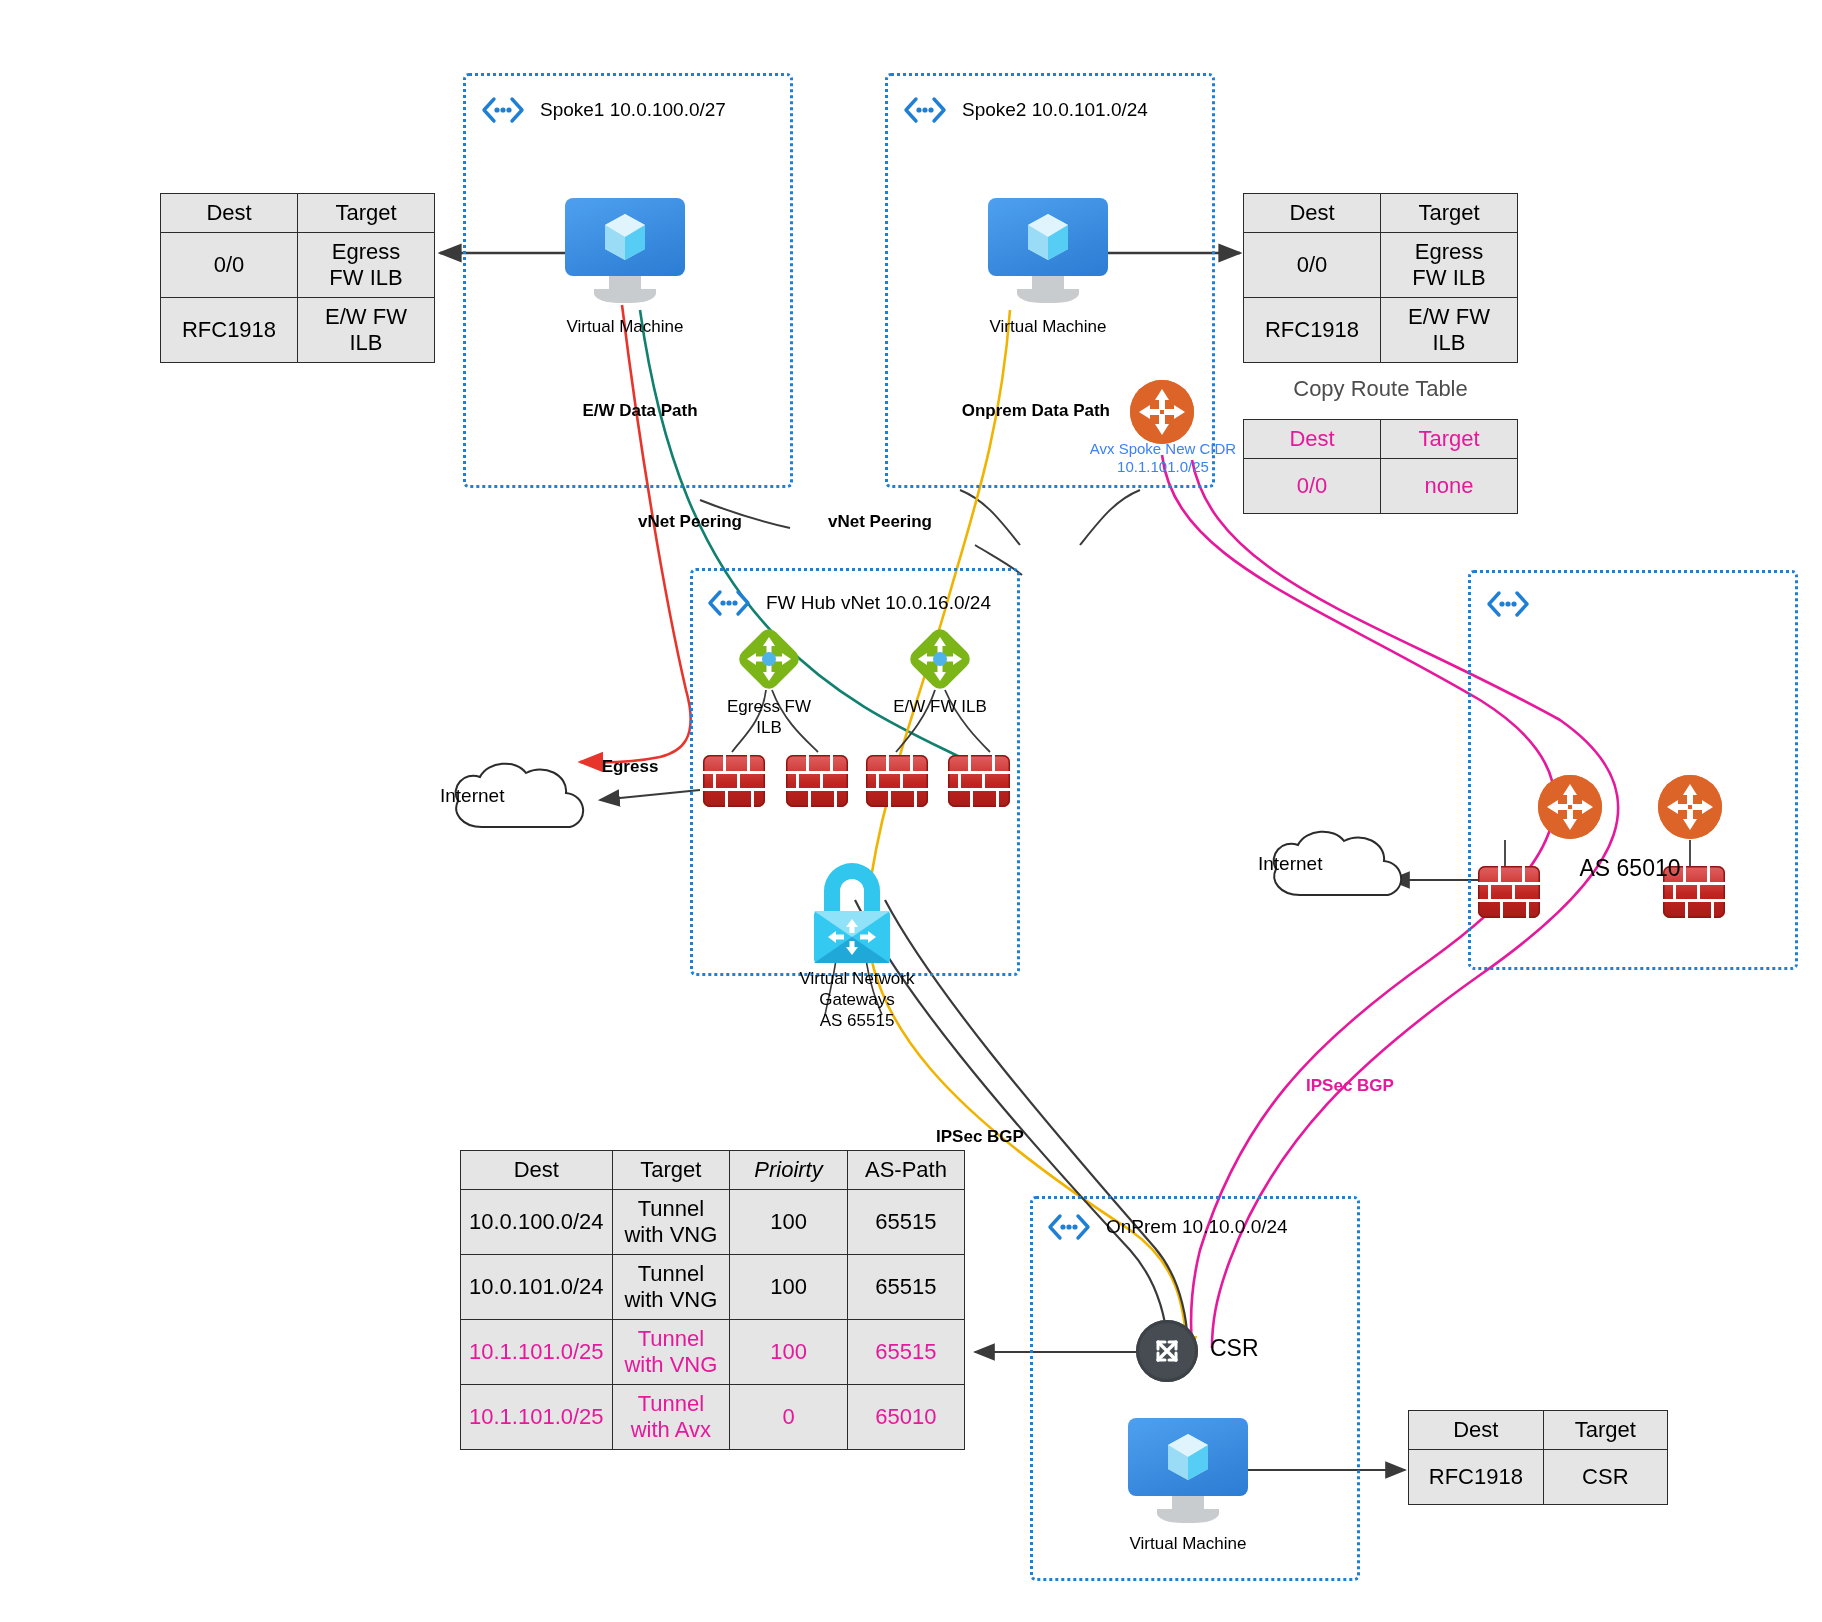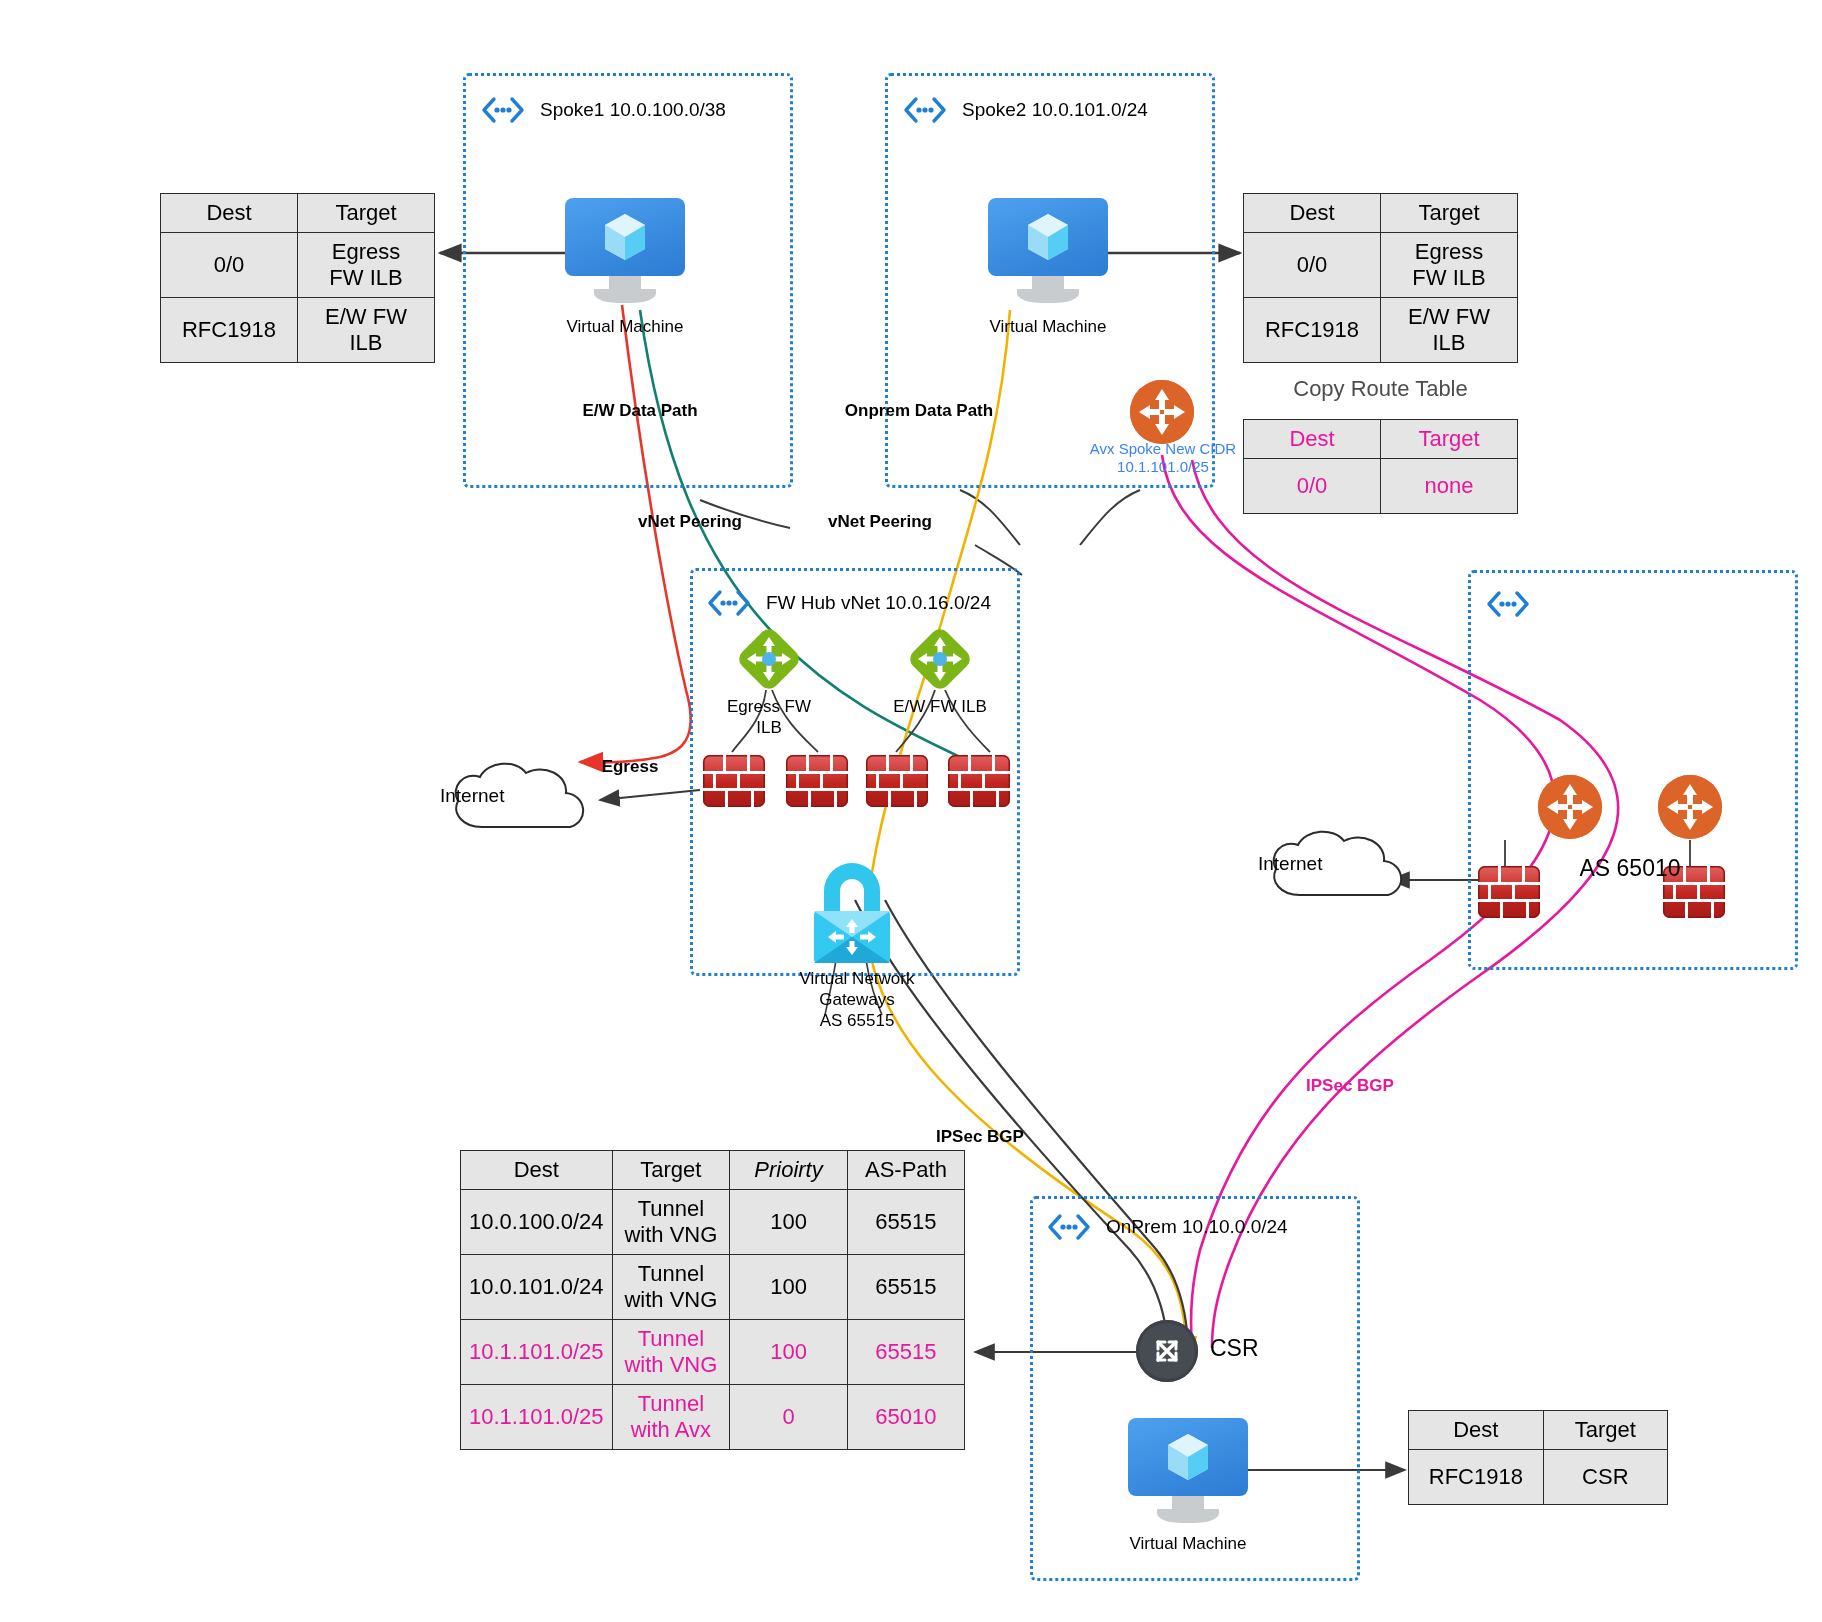--- a/index.html
+++ b/index.html
@@ -124,21 +124,21 @@
 
   <div class="vnet" style="left:463px;top:73px;width:330px;height:415px;"></div>
   <div class="vnet-hdr" style="left:480px;top:95px;">
     <svg class="vnet-ico" viewBox="0 0 46 30">
       <path d="M14,4 L4,15 L14,26" stroke="#1e7fd4" stroke-width="3.4" fill="none" stroke-linecap="round" stroke-linejoin="round"></path>
       <path d="M32,4 L42,15 L32,26" stroke="#1e7fd4" stroke-width="3.4" fill="none" stroke-linecap="round" stroke-linejoin="round"></path>
       <circle cx="17" cy="15" r="2.6" fill="#1e7fd4"></circle>
         <circle cx="23" cy="15" r="2.6" fill="#1e7fd4"></circle>
         <circle cx="29" cy="15" r="2.6" fill="#1e7fd4"></circle>
     </svg>
-    <span class="vnet-label">Spoke1 10.0.100.0/38</span>
+    <span class="vnet-label">Spoke1 10.0.100.0/27</span>
   </div>
 
   <div class="vnet" style="left:885px;top:73px;width:330px;height:415px;"></div>
   <div class="vnet-hdr" style="left:902px;top:95px;">
     <svg class="vnet-ico" viewBox="0 0 46 30">
       <path d="M14,4 L4,15 L14,26" stroke="#1e7fd4" stroke-width="3.4" fill="none" stroke-linecap="round" stroke-linejoin="round"></path>
       <path d="M32,4 L42,15 L32,26" stroke="#1e7fd4" stroke-width="3.4" fill="none" stroke-linecap="round" stroke-linejoin="round"></path>
       <circle cx="17" cy="15" r="2.6" fill="#1e7fd4"></circle>
         <circle cx="23" cy="15" r="2.6" fill="#1e7fd4"></circle>
         <circle cx="29" cy="15" r="2.6" fill="#1e7fd4"></circle>
@@ -510,20 +510,20 @@
       <path d="M22,22 L40,40 M40,22 L22,40" stroke="#fff" stroke-width="3.4" stroke-linecap="round"></path>
       <path d="M22,22 L22,29 M22,22 L29,22" stroke="#fff" stroke-width="3" stroke-linecap="round"></path>
       <path d="M40,40 L40,33 M40,40 L33,40" stroke="#fff" stroke-width="3" stroke-linecap="round"></path>
       <path d="M40,22 L33,22 M40,22 L40,29" stroke="#fff" stroke-width="3" stroke-linecap="round"></path>
       <path d="M22,40 L29,40 M22,40 L22,33" stroke="#fff" stroke-width="3" stroke-linecap="round"></path>
     </svg>
   </div>
   <div class="nlabel big" style="left:1210px;top:1338px;width:90px;text-align:left;">CSR</div>
 
   <div class="nlabel b" style="left:530px;top:400px;width:220px;">E/W Data Path</div>
-  <div class="nlabel b" style="left:804px;top:400px;width:230px;">Onprem Data Path</div>
+  <div class="nlabel b" style="left:880px;top:400px;width:230px;text-align:right;">Onprem Data Path</div>
   <div class="nlabel b" style="left:600px;top:511px;width:180px;">vNet Peering</div>
   <div class="nlabel b" style="left:790px;top:511px;width:180px;">vNet Peering</div>
   <div class="nlabel b" style="left:580px;top:756px;width:100px;">Egress</div>
   <div class="nlabel b" style="left:900px;top:1126px;width:160px;">IPSec BGP</div>
   <div class="nlabel b" style="left:1265px;top:1075px;width:170px;color:#e6189b;">IPSec BGP</div>
 
 </div>
 
 </body></html>

